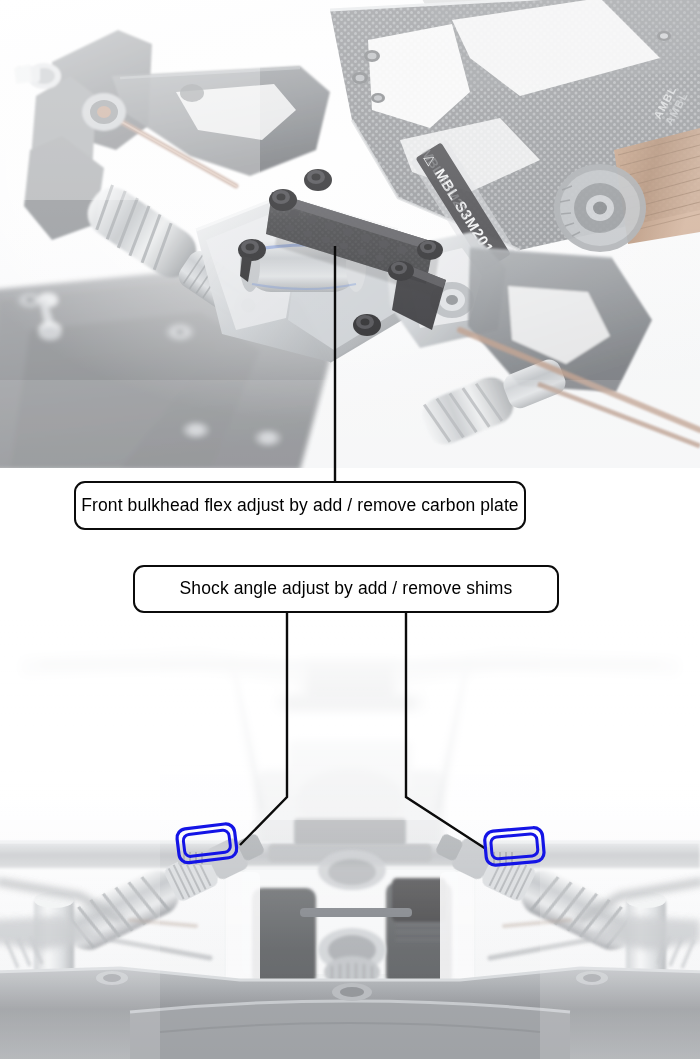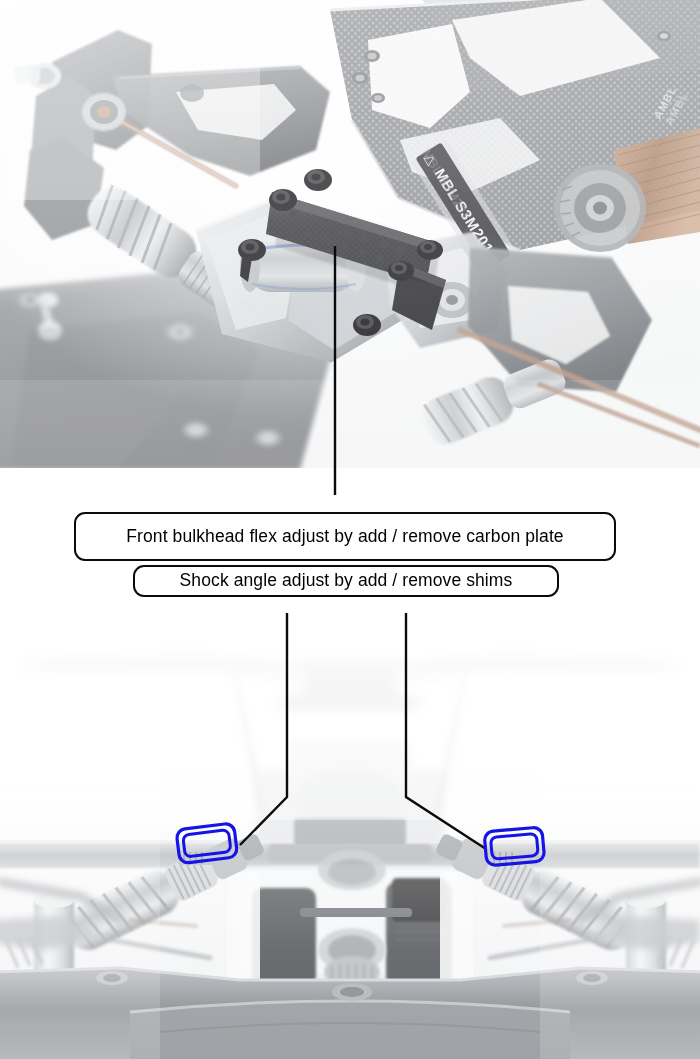--- a/index.html
+++ b/index.html
@@ -27,22 +27,22 @@
     box-sizing:border-box;
     z-index:40;
   }
   .callout span{
     color:#000000;
     font-size:17.5px;
     letter-spacing:.1px;
     white-space:nowrap;
     line-height:1;
   }
-  #callout-carbon{left:74px;top:481px;width:542px;height:49px;margin-top:31px;}
-  #callout-shock{left:133px;top:565px;width:426px;height:32px;}
+  #callout-carbon{left:74px;top:481px;width:452px;height:49px;}
+  #callout-shock{left:133px;top:565px;width:426px;height:48px;}
 
   
   #leaders{position:absolute;left:0;top:0;width:700px;height:1059px;z-index:30;pointer-events:none;}
 
   
   #markers{position:absolute;left:0;top:0;width:700px;height:1059px;z-index:35;pointer-events:none;}
 </style>
 </head>
 <body>
 

